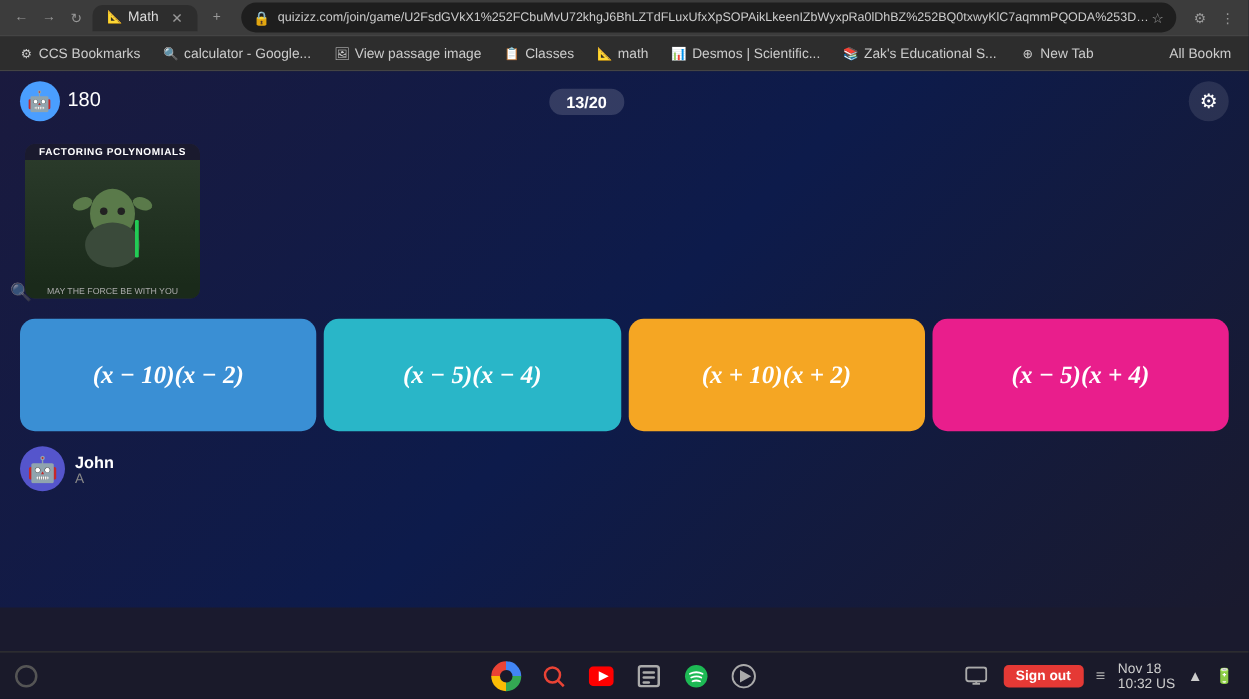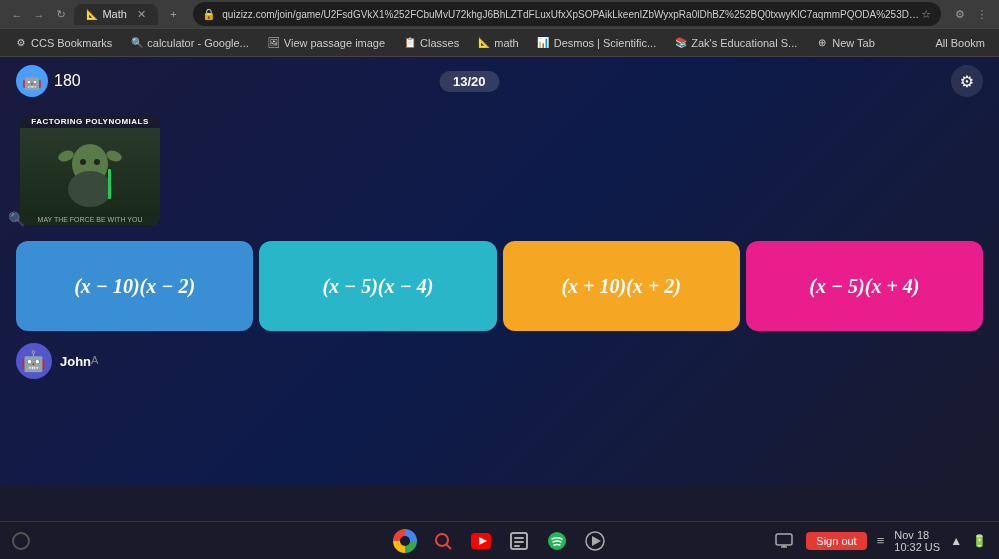--- a/index.html
+++ b/index.html
@@ -156,21 +156,21 @@
     .question-area {
       display: flex;
       align-items: center;
       padding: 10px 40px 10px 20px;
       min-height: 120px;
       position: relative;
     }
 
     .question-image {
       width: 140px;
-      height: 110px;
+      height: 124px;
       background: #2a2a4a;
       border-radius: 8px;
       flex-shrink: 0;
       overflow: hidden;
       position: relative;
       display: flex;
       flex-direction: column;
     }
 
     .image-label {
@@ -267,21 +267,21 @@
       border-radius: 50%;
       display: flex;
       align-items: center;
       justify-content: center;
       font-size: 20px;
       color: white;
     }
 
     .player-details {
       display: flex;
-      flex-direction: row;
+      flex-direction: column;
     }
 
     .player-name {
       color: white;
       font-size: 13px;
       font-weight: bold;
     }
 
     .player-rank {
       color: #888;
@@ -364,21 +364,21 @@
     }
 
     .sign-out-btn {
       background: #e53935;
       color: white;
       border: none;
       border-radius: 4px;
       padding: 3px 10px;
       font-size: 11px;
       cursor: pointer;
-      font-weight: normal;
+      font-weight: bold;
     }
 
     .taskbar-time {
       color: #ccc;
       font-size: 11px;
       text-align: left;
     }
 
     .active-tab {
       background: #2d2d2d;

